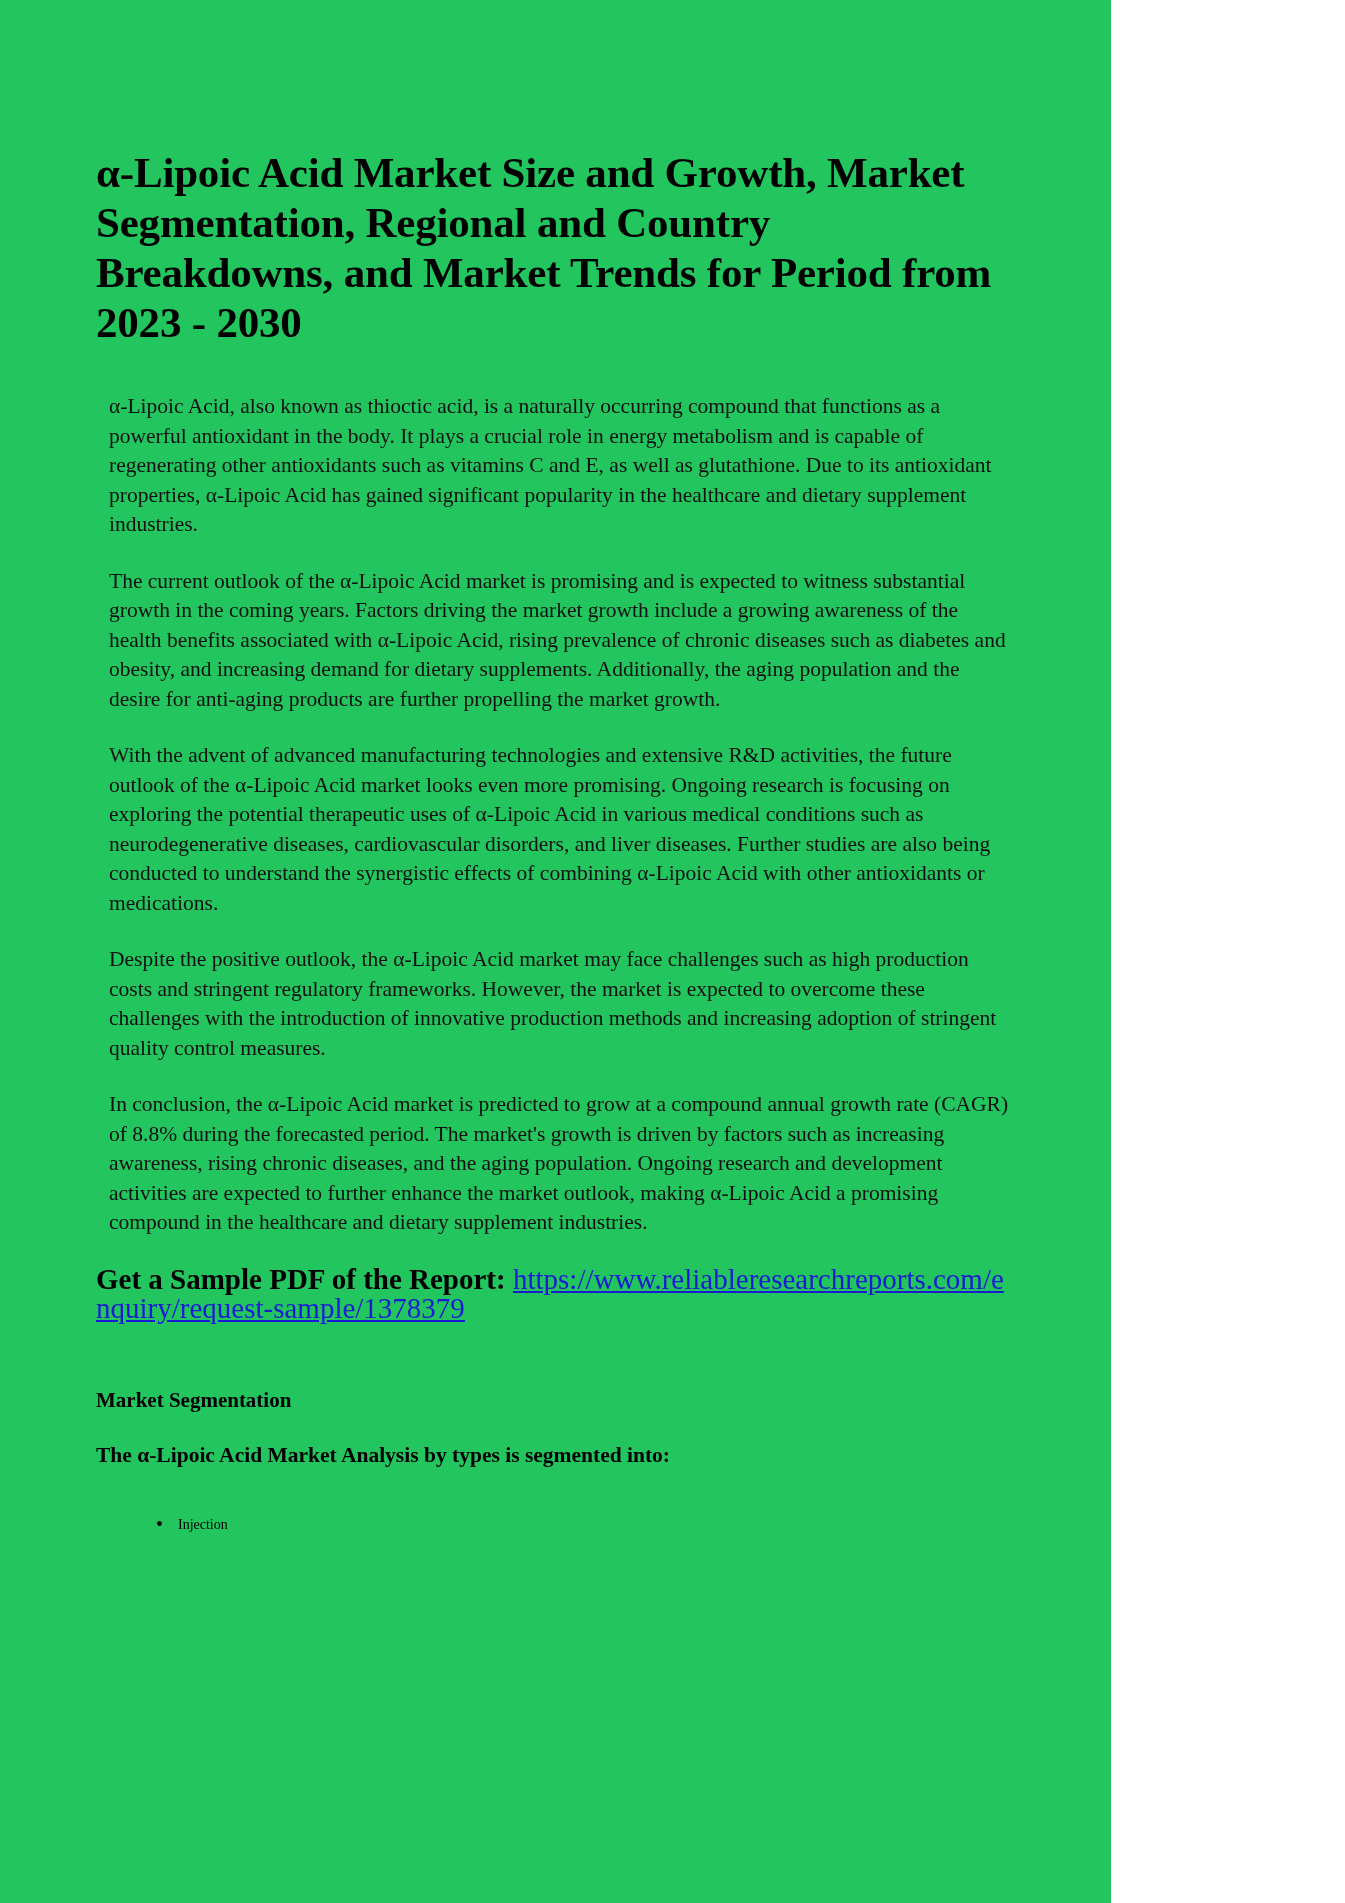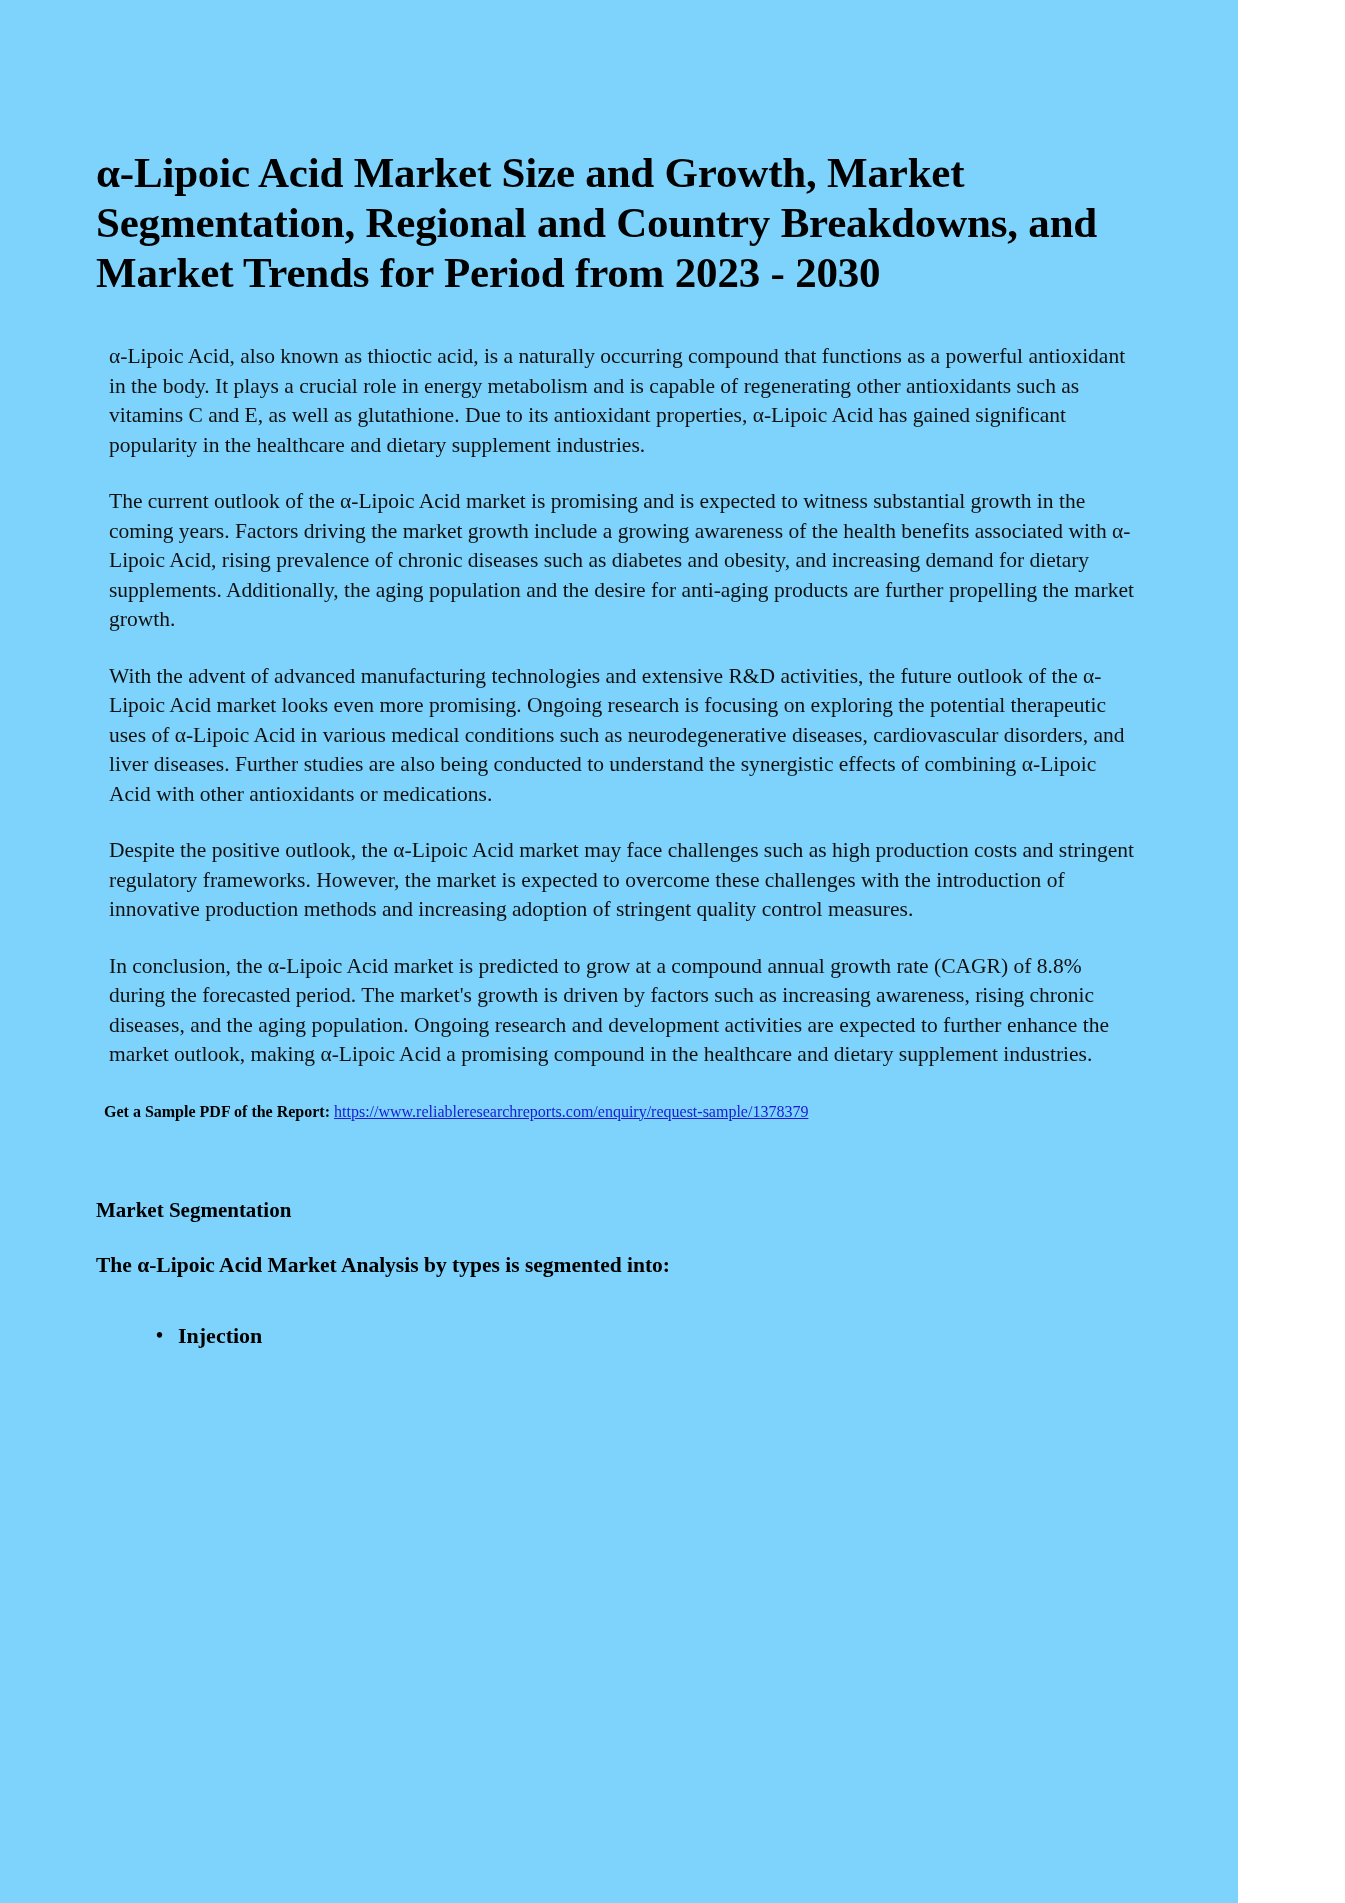--- a/index.html
+++ b/index.html
@@ -9,24 +9,24 @@
   }
   body {
     width: 1345px;
     height: 1903px;
     font-family: "Liberation Serif", "DejaVu Serif", serif;
     color: #000000;
     -webkit-font-smoothing: antialiased;
   }
   .page {
     box-sizing: border-box;
-    width: 1238px;
+    width: 1111px;
     height: 1903px;
     padding: 148px 97px 0 96px;
-    background: #7dd3fc;
+    background: #22c55e;
     position: relative;
   }
   .doc-title {
     font-size: 43px;
     line-height: 50px;
     font-weight: bold;
     letter-spacing: -0.2px;
     margin: 0 0 44px 0;
     color: #000000;
   }
@@ -40,23 +40,23 @@
     font-size: 21.5px;
     line-height: 29.5px;
     margin: 0 0 27px 13px;
     text-align: left;
     color: #111111;
   }
   p.body-text:last-of-type {
     margin-bottom: 0;
   }
   .link-block {
-    font-size: 16px;
+    font-size: 29px;
     line-height: 29.5px;
-    margin: 8px;
+    margin: 0;
   }
   .link-label {
     font-weight: bold;
   }
   a.report-link {
     color: #1b1bd4;
     text-decoration: underline;
     word-break: break-all;
   }
   .spacer-lg {
@@ -73,26 +73,25 @@
     line-height: 29.5px;
     font-weight: bold;
     margin: 0 0 40px 0;
   }
   ul.seg-list {
     margin: 0;
     padding: 0 0 0 60px;
     list-style: none;
   }
   ul.seg-list li {
-    font-size: 22px;
+    font-size: 14px;
     line-height: 30px;
     position: relative;
     padding-left: 22px;
     margin-bottom: 12px;
-    font-weight: bold;
   }
   ul.seg-list li::before {
     content: "\2022";
     position: absolute;
     left: 0;
     top: -1px;
     font-size: 20px;
     line-height: 30px;
   }
 </style>

